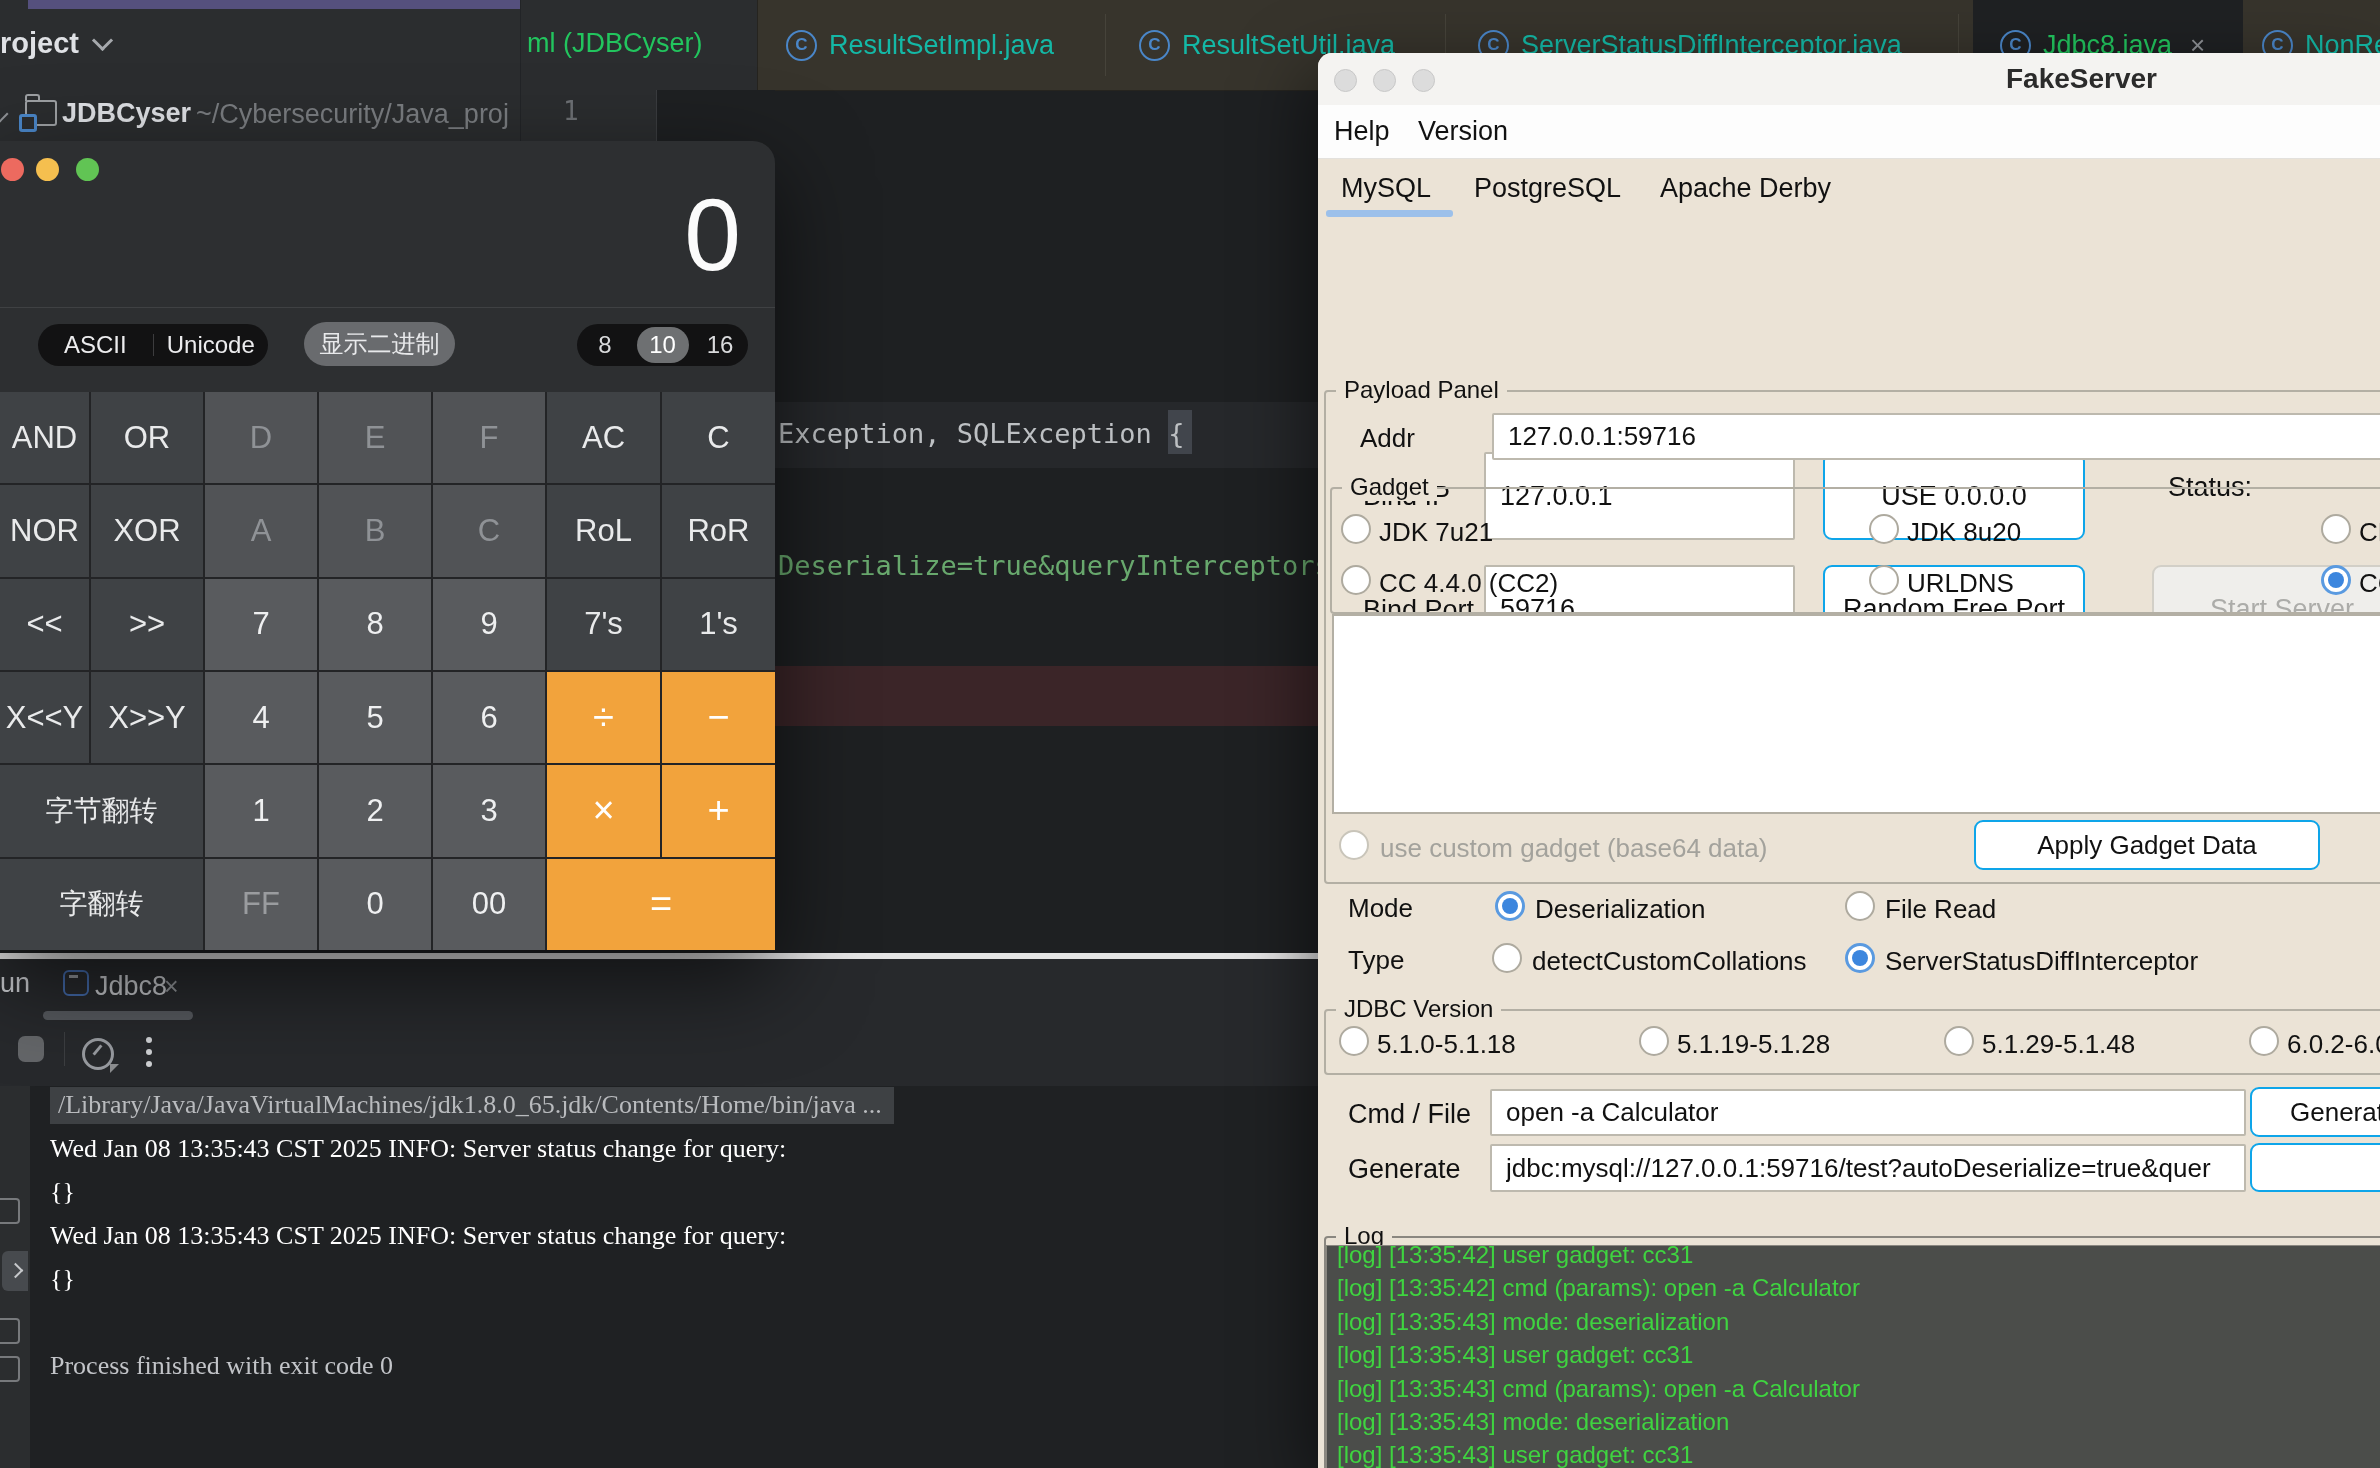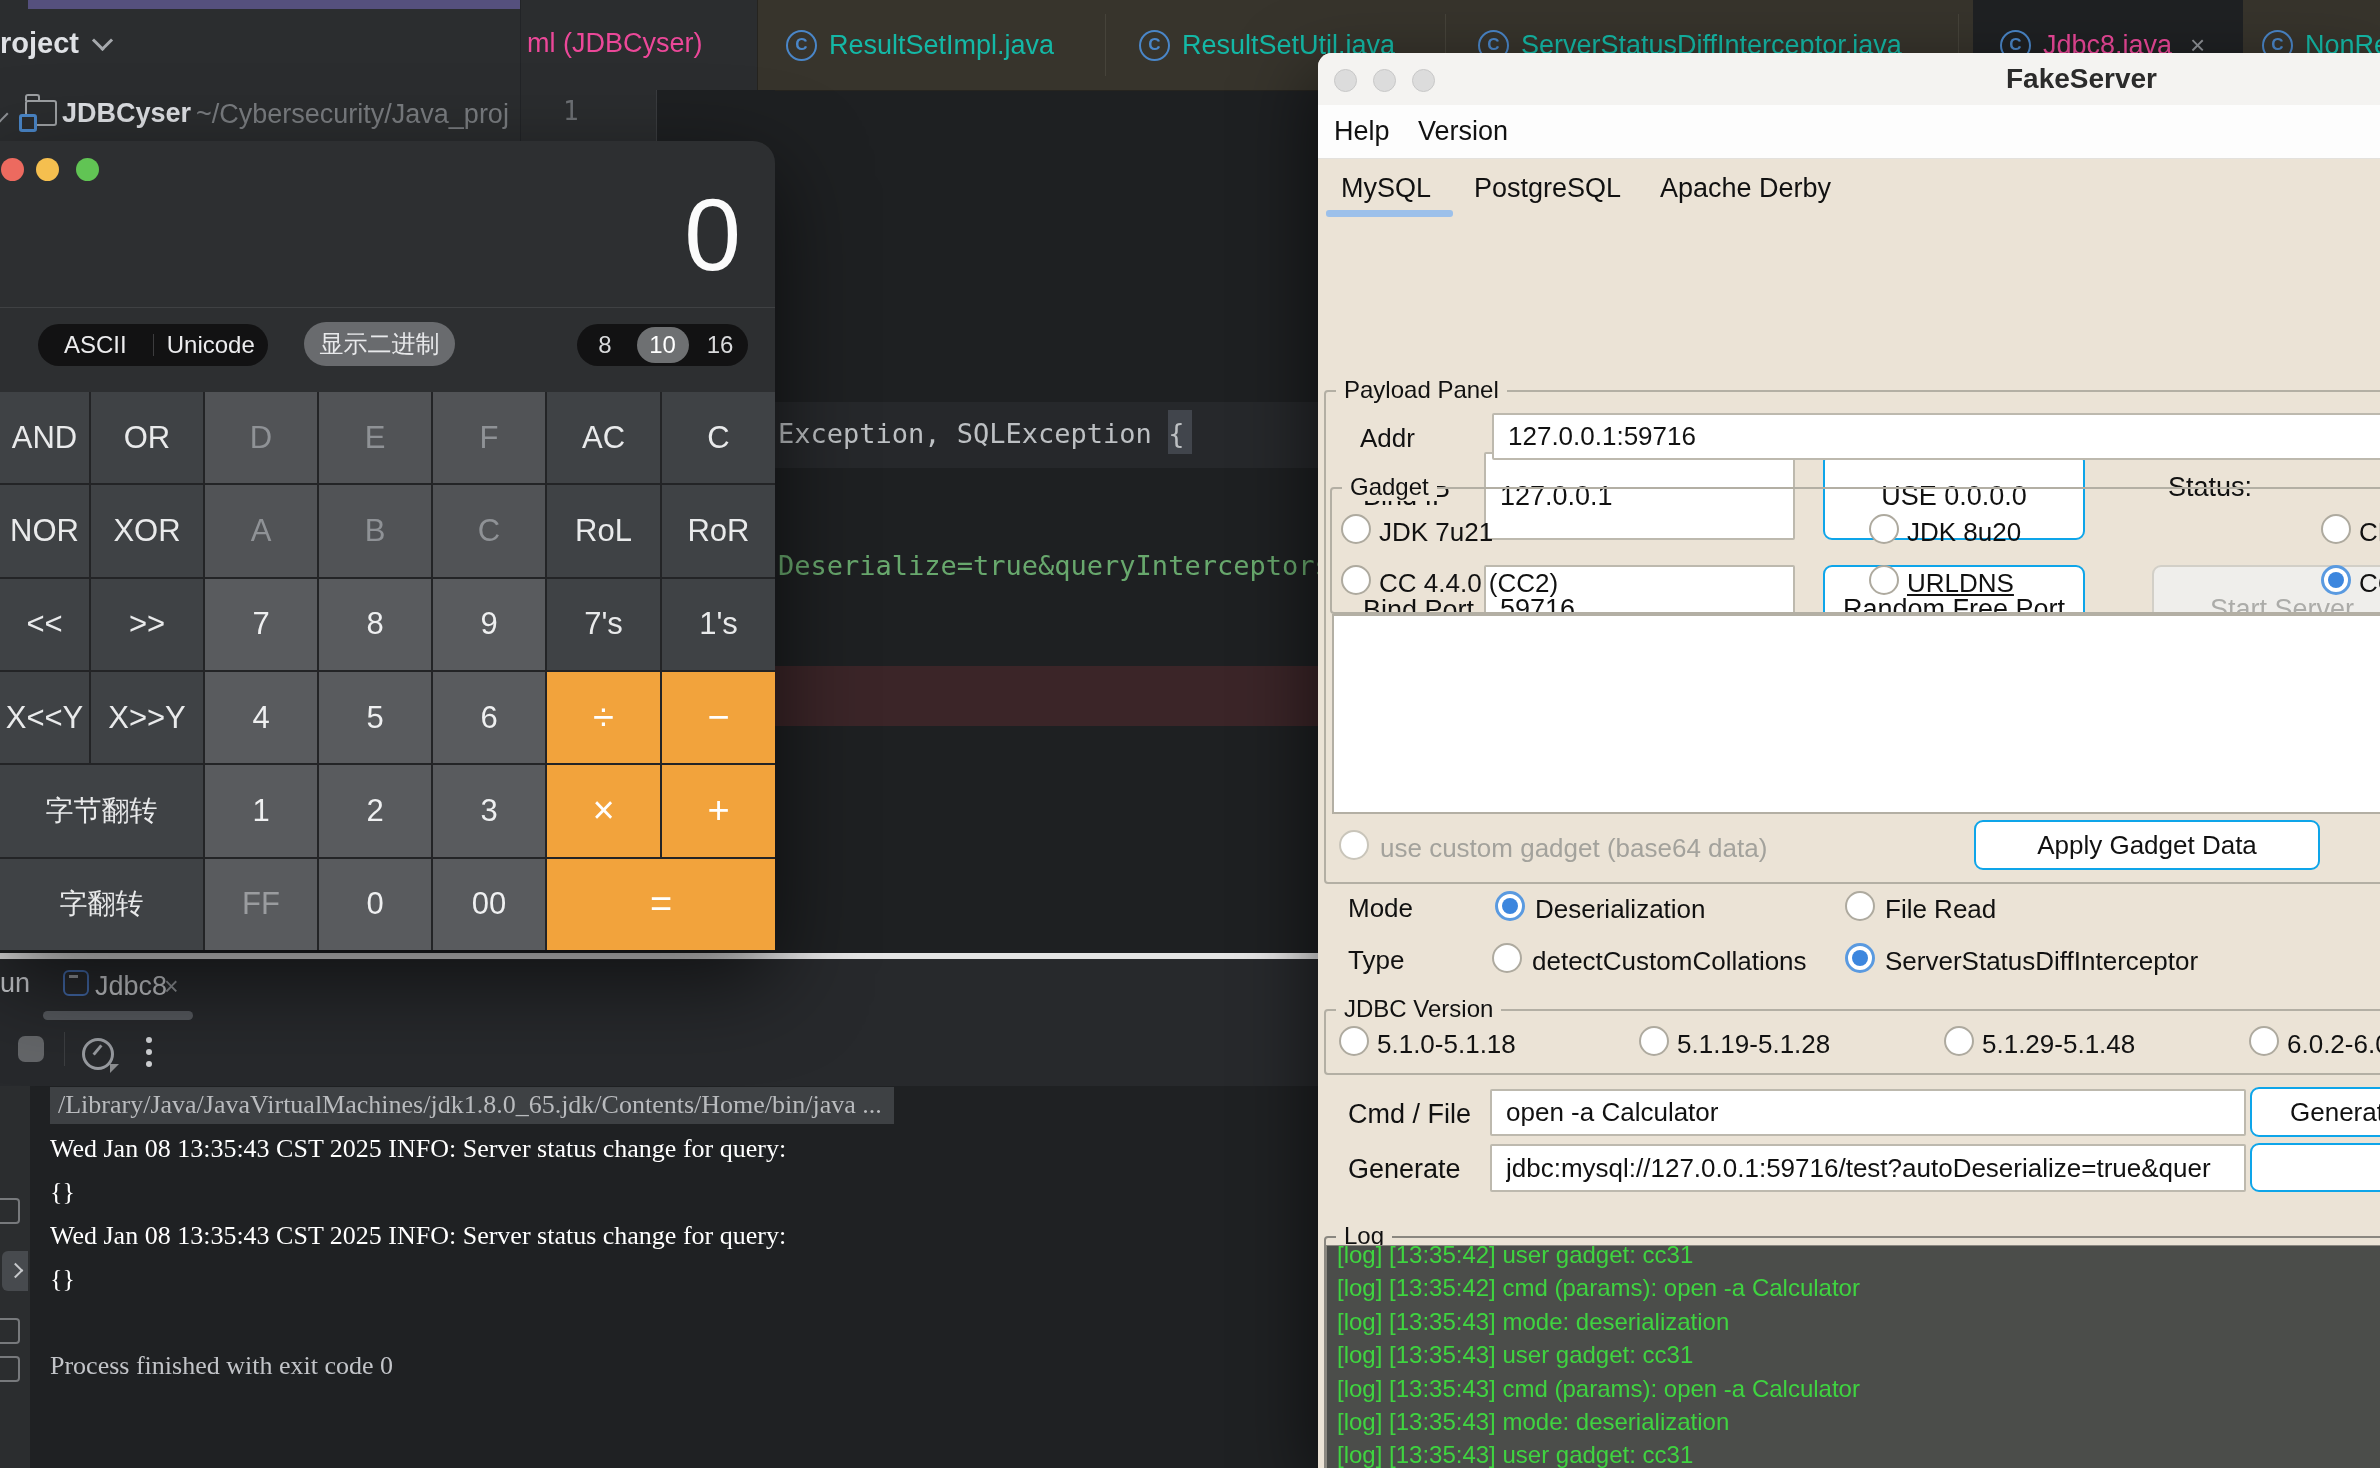--- a/index.html
+++ b/index.html
@@ -3,21 +3,21 @@
 <meta charset="utf-8">
 <style>
   html,body{margin:0;padding:0;}
   body{width:2380px;height:1468px;position:relative;overflow:hidden;background:#1e2022;
        font-family:"Liberation Sans",sans-serif;}
 
   
   .tabbar{position:absolute;left:0;top:0;width:2380px;height:90px;background:#37342c;border-bottom:1px solid #26241f;}
   .tab-item{position:absolute;top:0;height:90px;display:flex;align-items:center;gap:12px;}
   .tab-label{font-size:27px;color:#14b8a6;white-space:nowrap;}
-  .tab-label.green{color:#ec4899;}
+  .tab-label.green{color:#22c55e;}
   .cicon{width:27px;height:27px;border-radius:50%;border:2px solid #4a86c8;color:#4a86c8;
          font-size:17px;font-weight:bold;display:flex;align-items:center;justify-content:center;flex:0 0 auto;}
   .tab-sel{position:absolute;left:1973px;top:0;width:270px;height:90px;background:#1f2123;}
   .tab-close{font-size:26px;color:#8f9296;margin-left:6px;}
   .tab-sep{position:absolute;top:14px;width:1px;height:62px;background:#46433a;}
 
   .project-panel{position:absolute;left:0;top:0;width:520px;height:141px;background:#2b2d2f;z-index:2;border-right:1px solid #222427;}
   .purple-strip{position:absolute;left:28px;top:0;width:492px;height:9px;background:#55507d;}
   .proj-header{position:absolute;left:0;top:27px;font-size:29px;font-weight:bold;color:#dfe1e5;}
   .chev{display:inline-block;width:12px;height:12px;border-right:3px solid #a6a9ad;border-bottom:3px solid #a6a9ad;transform:rotate(45deg);margin-left:16px;margin-bottom:5px;}
@@ -314,21 +314,21 @@
       <div class="gtitle">Gadget</div>
       <div class="radio" style="left:9px;top:25px;"></div>
       <div class="rlabel" style="left:47px;top:28px;">JDK 7u21</div>
       <div class="radio" style="left:537px;top:25px;"></div>
       <div class="rlabel" style="left:575px;top:28px;">JDK 8u20</div>
       <div class="radio" style="left:989px;top:25px;"></div>
       <div class="rlabel" style="left:1027px;top:28px;">CB</div>
       <div class="radio" style="left:9px;top:76px;"></div>
       <div class="rlabel" style="left:47px;top:79px;">CC 4.4.0 (CC2)</div>
       <div class="radio" style="left:537px;top:76px;"></div>
-      <div class="rlabel" style="left:575px;top:79px;text-decoration:underline;">URLDNS</div>
+      <div class="rlabel" style="left:575px;top:79px;">URLDNS</div>
       <div class="radio sel" style="left:989px;top:76px;"></div>
       <div class="rlabel" style="left:1027px;top:79px;">CC</div>
     </div>
 
     <div class="fs-textarea" style="left:6px;top:222px;width:1052px;height:196px;"></div>
 
     <div class="radio disabled" style="left:13px;top:438px;"></div>
     <div class="rlabel disabled" style="left:54px;top:441px;">use custom gadget (base64 data)</div>
     <button class="fs-btn" style="left:648px;top:428px;width:346px;height:50px;font-size:26px;">Apply Gadget Data</button>
   </div>

